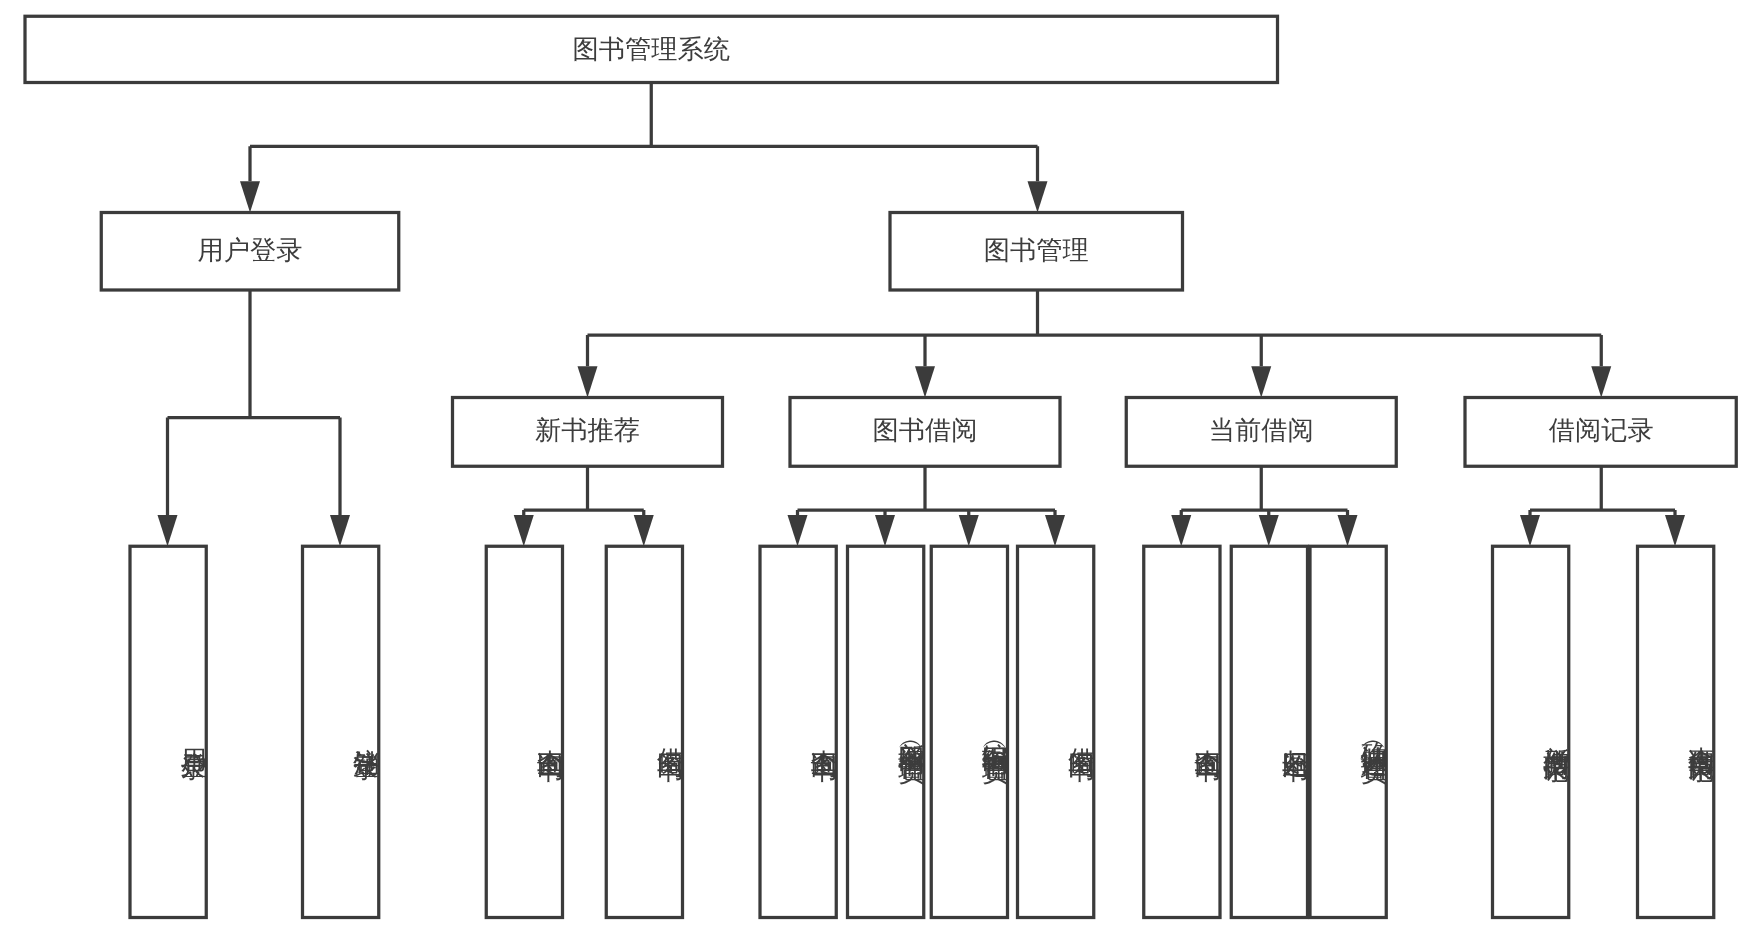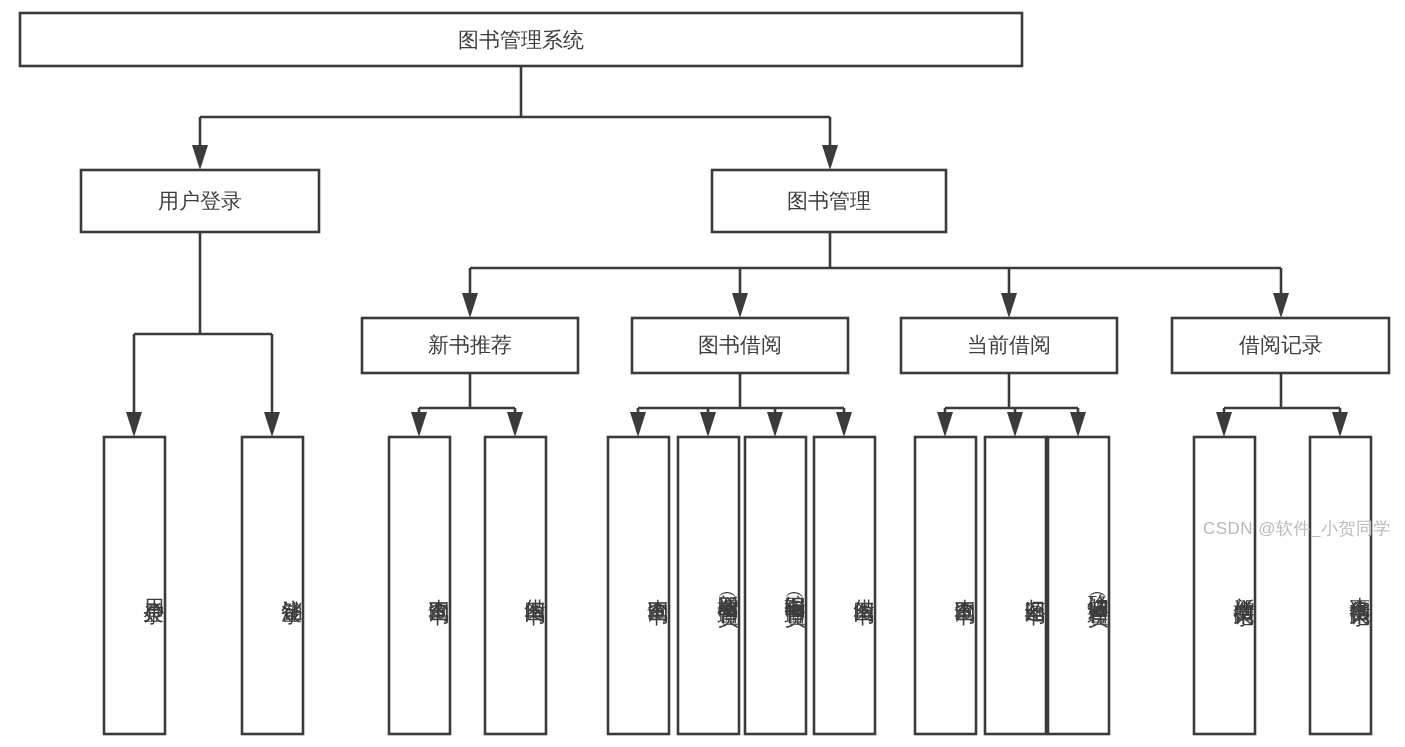--- a/index.html
+++ b/index.html
@@ -204,15 +204,14 @@
   <div class="node-label-v" style="left:745px; top:437px; width:61px; height:297px;">编辑图书（管理员）</div>
   <div class="node-label-v" style="left:814px; top:437px; width:61px; height:297px;">借阅图书</div>
 
   <div class="node-label-v" style="left:915px; top:437px; width:61px; height:297px;">查询图书</div>
   <div class="node-label-v" style="left:985px; top:437px; width:61px; height:297px;">归还图书</div>
   <div class="node-label-v" style="left:1048px; top:437px; width:61px; height:297px;">确认归还（管理员）</div>
 
   <div class="node-label-v" style="left:1194px; top:437px; width:61px; height:297px;">新增借阅记录</div>
   <div class="node-label-v" style="left:1310px; top:437px; width:61px; height:297px;">查询借阅记录</div>
 
-  <div class="watermark">CSDN @软件_小贺同学</div>
 
 </div>
 
 </body></html>

